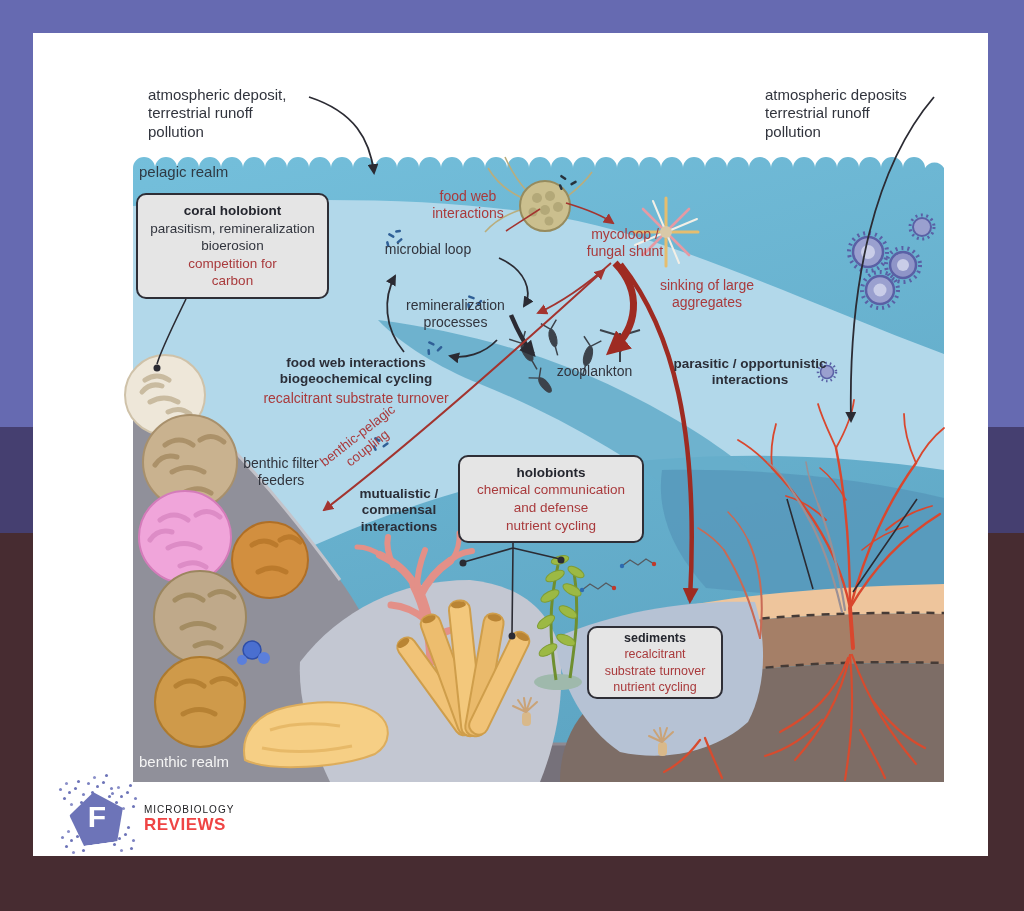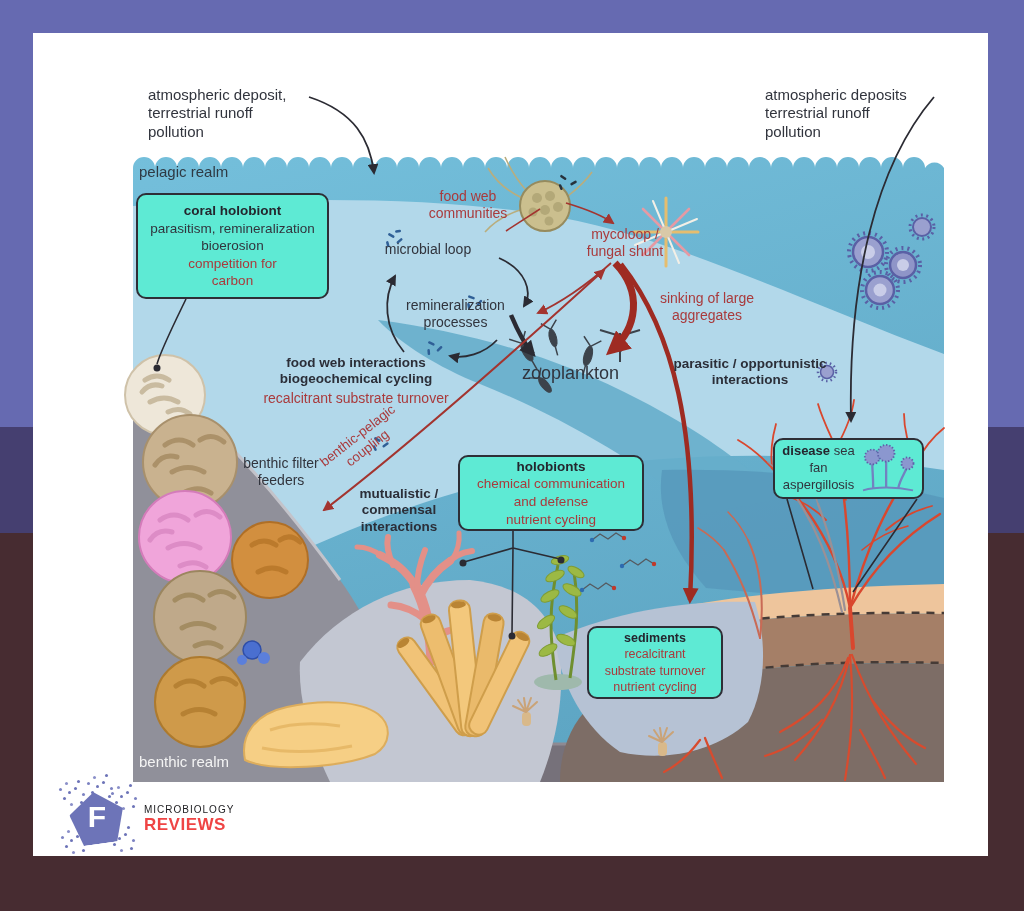--- a/index.html
+++ b/index.html
@@ -17,38 +17,38 @@
   .bold{font-weight:bold;color:#2b2e38;}
   .white{color:#f4f4f4;}
   
   .atmo-left{left:148px;top:86px;width:210px;font-size:15px;}
   .atmo-right{left:765px;top:86px;width:215px;font-size:15px;}
   .pelagic{left:139px;top:163px;font-size:15px;color:#2e3a44;}
   .benthic{left:139px;top:753px;font-size:15px;}
   .fwired{left:410px;top:188px;width:116px;font-size:14px;}
   .microloop{left:375px;top:241px;width:106px;font-size:14px;}
   .mycoloop{left:569px;top:226px;width:112px;font-size:14px;}
-  .sinking{left:640px;top:290px;width:134px;font-size:14px;}
+  .sinking{left:640px;top:277px;width:134px;font-size:14px;}
   .remin{left:393px;top:297px;width:125px;font-size:14px;}
-  .zoop{left:518px;top:363px;width:105px;font-size:18px;}
+  .zoop{left:542px;top:363px;width:105px;font-size:14px;}
   .fwibold{left:250px;top:355px;width:212px;font-size:13.5px;}
   .recal{left:238px;top:390px;width:236px;font-size:14px;}
   .parasitic{left:650px;top:356px;width:200px;font-size:13.5px;}
   .bff{left:229px;top:455px;width:104px;font-size:14px;}
   .bpc{left:292px;top:426px;width:142px;font-size:13.5px;transform:rotate(-38deg);}
   .mutual{left:340px;top:486px;width:118px;font-size:13.5px;}
   
-  .box{position:absolute;z-index:3;background:#5eead4;border:2px solid #2e2e36;
+  .box{position:absolute;z-index:3;background:#e5e5e5;border:2px solid #2e2e36;
        border-radius:10px;text-align:center;line-height:1.3;padding:5px 6px;
        box-sizing:border-box;display:flex;flex-direction:column;justify-content:center;}
   .box .t{font-weight:bold;color:#24262e;white-space:pre-line;}
   .box .b{color:#31343d;white-space:pre-line;}
   .box .h{color:#a93a3c;white-space:pre-line;}
   .box-coral{left:136px;top:193px;width:193px;height:106px;font-size:13.5px;}
-  .box-holo{left:458px;top:455px;width:186px;height:76px;font-size:13.5px;}
+  .box-holo{left:458px;top:455px;width:186px;height:88px;font-size:13.5px;}
   .box-sed{left:587px;top:626px;width:136px;height:73px;font-size:12.5px;}
   .box-disease{left:773px;top:438px;width:151px;height:61px;font-size:13px;
        flex-direction:row;align-items:center;gap:2px;padding:4px 5px;}
   .box-disease .dtxt{flex:1;}
   .box-reef{left:181px;top:620px;width:160px;height:74px;font-size:12.5px;}
   
   .logo{position:absolute;left:60px;top:783px;z-index:4;display:flex;align-items:center;gap:10px;}
   .logo-mark{position:relative;width:74px;height:72px;}
   .logo-pent{position:absolute;left:10px;top:9px;width:54px;height:52px;background:#6d74b8;
      clip-path:polygon(50% 0%,100% 38%,81% 100%,19% 100%,0% 38%);transform:rotate(-8deg);}
@@ -406,21 +406,21 @@
 
   <div class="txt atmo-left">atmospheric deposit,
 terrestrial runoff
 pollution</div>
   <div class="txt atmo-right">atmospheric deposits
 terrestrial runoff
 pollution</div>
   <div class="txt pelagic">pelagic realm</div>
   <div class="txt benthic white">benthic realm</div>
   <div class="txt ctr red fwired">food web
-communities</div>
+interactions</div>
   <div class="txt ctr microloop">microbial loop</div>
   <div class="txt ctr red mycoloop">mycoloop /
 fungal shunt</div>
   <div class="txt ctr red sinking">sinking of large
 aggregates</div>
   <div class="txt ctr remin">remineralization
 processes</div>
   <div class="txt ctr zoop">zooplankton</div>
   <div class="txt ctr bold fwibold">food web interactions
 biogeochemical cycling</div>
@@ -447,34 +447,20 @@
     <span class="h">chemical communication
 and defense
 nutrient cycling</span>
   </div>
   <div class="box box-sed">
     <span class="t">sediments</span>
     <span class="h">recalcitrant
 substrate turnover
 nutrient cycling</span>
   </div>
-  <div class="box box-disease">
-    <div class="dtxt">
-      <span class="t">disease</span>
-      <span class="b">sea fan
-aspergillosis</span>
-    </div>
-    <svg width="58" height="50" viewBox="0 0 62 54">
-      <path d="M4,50 C18,46 40,46 58,50" stroke="#7282c0" stroke-width="2" fill="none"></path>
-      <path d="M15,48 C15,35 14,28 14,20 M29,47 C29,34 29,24 29,14 M42,48 C44,38 49,32 51,26" stroke="#7282c0" stroke-width="2.5" fill="none"></path>
-      <circle cx="14" cy="14" r="8" fill="#8b97cf" stroke="#5d63a8" stroke-width="2" stroke-dasharray="1.5,2"></circle>
-      <circle cx="29" cy="10" r="9" fill="#8b97cf" stroke="#5d63a8" stroke-width="2" stroke-dasharray="1.5,2"></circle>
-      <circle cx="52" cy="21" r="6.5" fill="#8b97cf" stroke="#5d63a8" stroke-width="2" stroke-dasharray="1.5,2"></circle>
-    </svg>
-  </div>
 
   <div class="logo">
     <div class="logo-mark">
       <div class="speck sp1"></div>
         <div class="speck sp2"></div>
         <div class="speck sp3"></div>
       <div class="speck sp4"></div>
         <div class="speck sp5"></div>
       <div class="logo-pent"></div>
       <div class="logo-letter">F</div>

